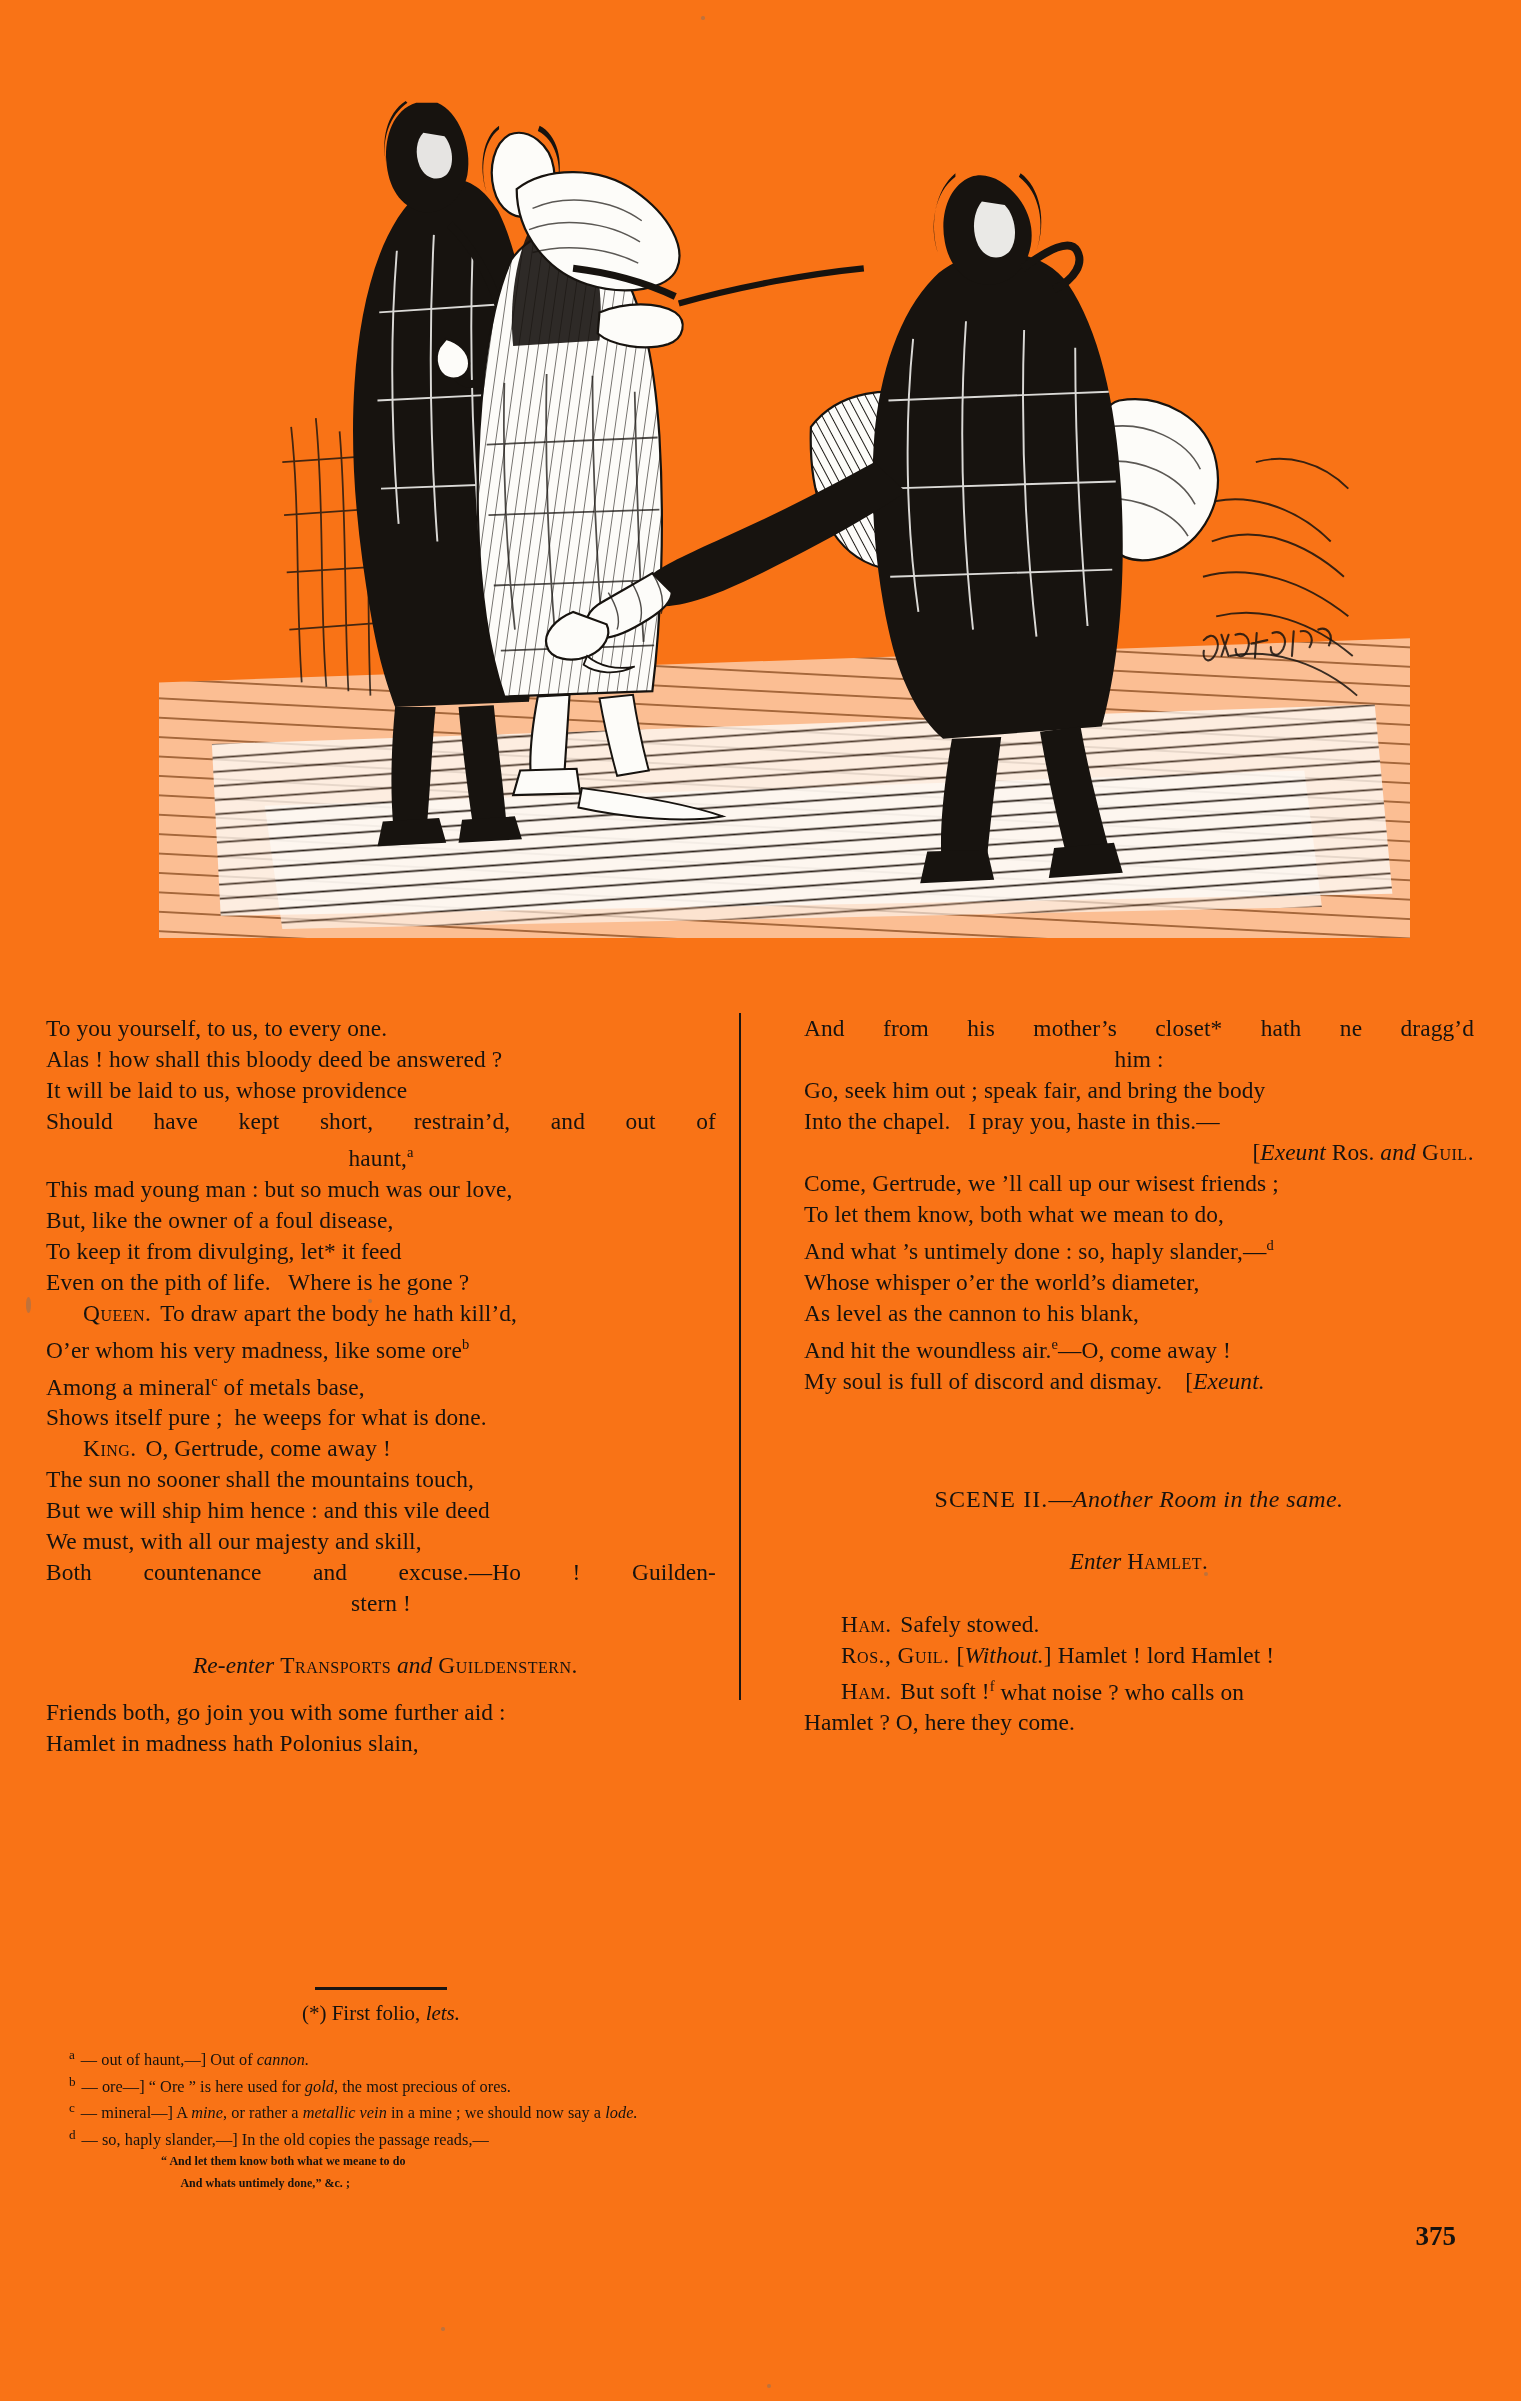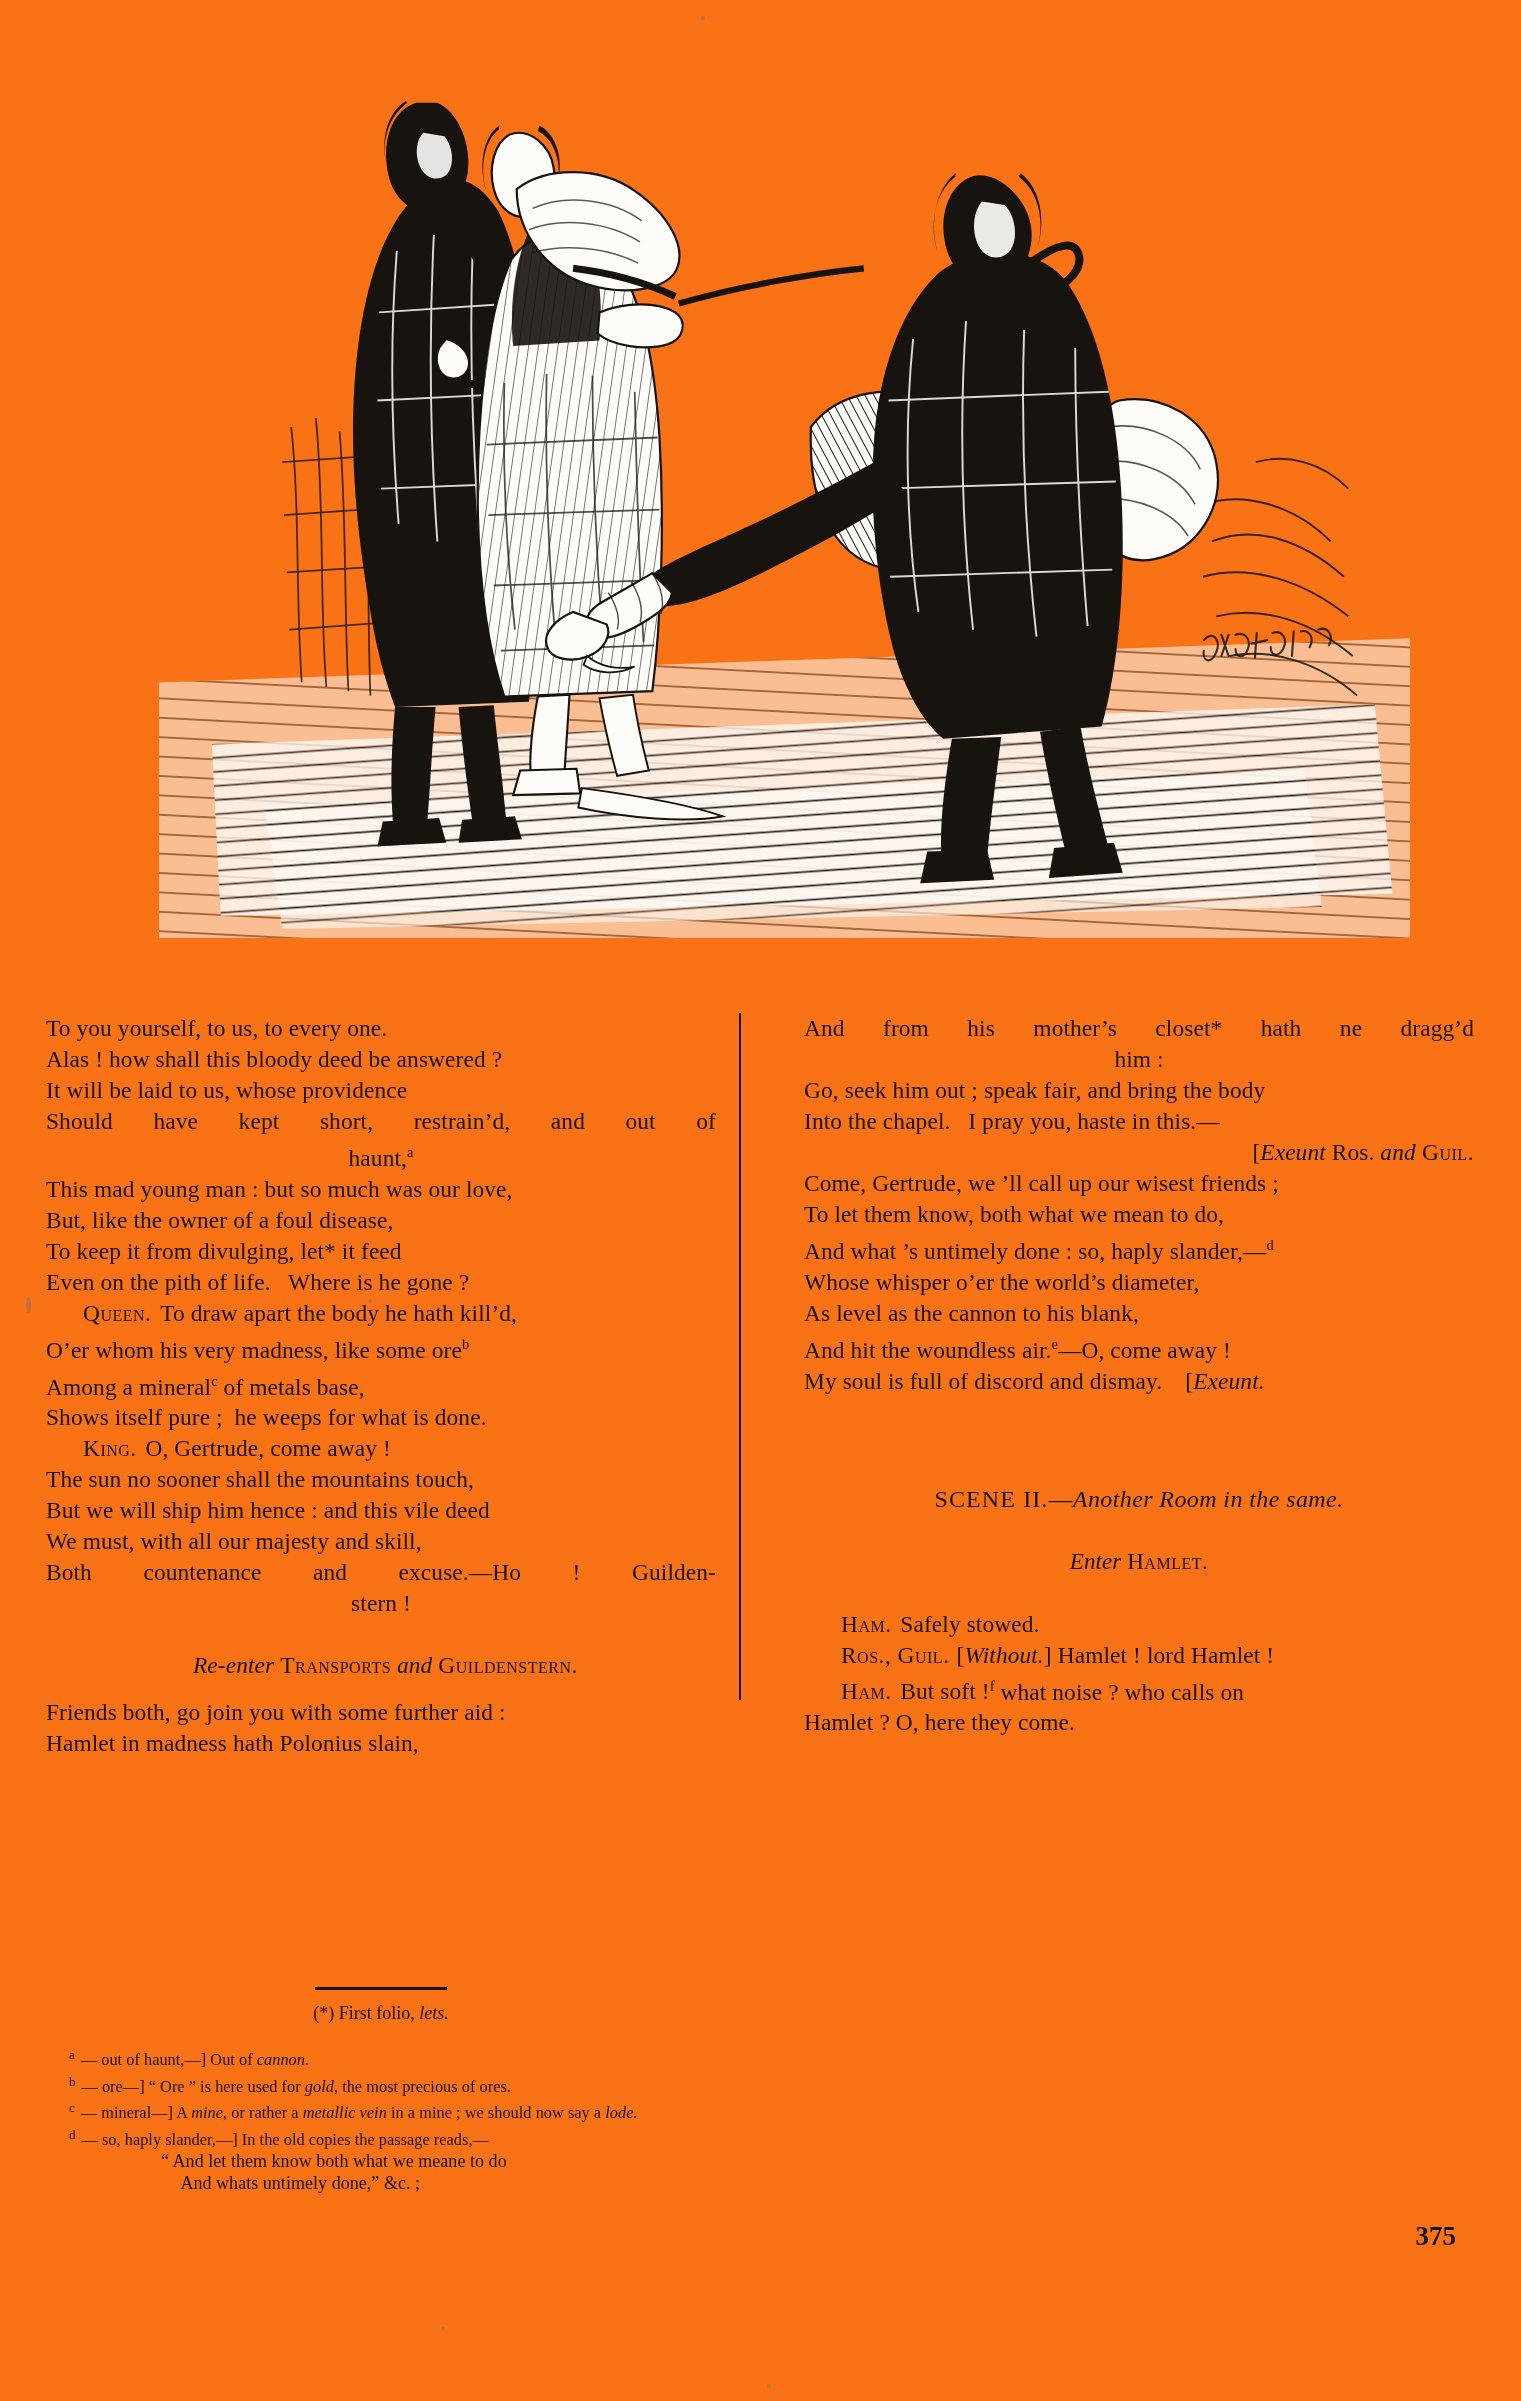--- a/index.html
+++ b/index.html
@@ -105,38 +105,39 @@
   .fn-left  { left: 0;   top: 974px; }
 
   .fn-rule {
     width: 132px;
     height: 2.6px;
     background: #1b1613;
     margin: 0 auto 12.3px auto;
   }
   .fn-star {
     text-align: center;
-    font-size: 18px;
+    font-size: 21px;
     line-height: 23px;
     margin-bottom: 19.4px;
   }
   .fn-note {
     font-size: 16.3px;
     line-height: 21.6px;
     text-align: justify;
     text-indent: 23px;
     letter-spacing: 0.04px;
   }
   .fn-note.noind { text-indent: 0; }
   .fn-key { font-size: 13.2px; vertical-align: 0.45em; letter-spacing: 0; padding-right:1.8px;}
   .fn-quote {
-    font-size: 18px;
+    font-size: 12px;
     line-height: 22px;
     padding-left: 115px;
     text-indent: 0;
+    font-weight: bold;
   }
   .fn-quote .l2 { padding-left: 19.4px; display:block; }
   .page-num-wrap { position:absolute; left: 46px; top: 2221px; width: 1410px; text-align: right;
      font-size: 27px; font-weight: 700; }
 
   
   .speck { position:absolute; background:#7a7268; border-radius:50%; opacity:.45;}
 </style>
 </head>
 <body>

